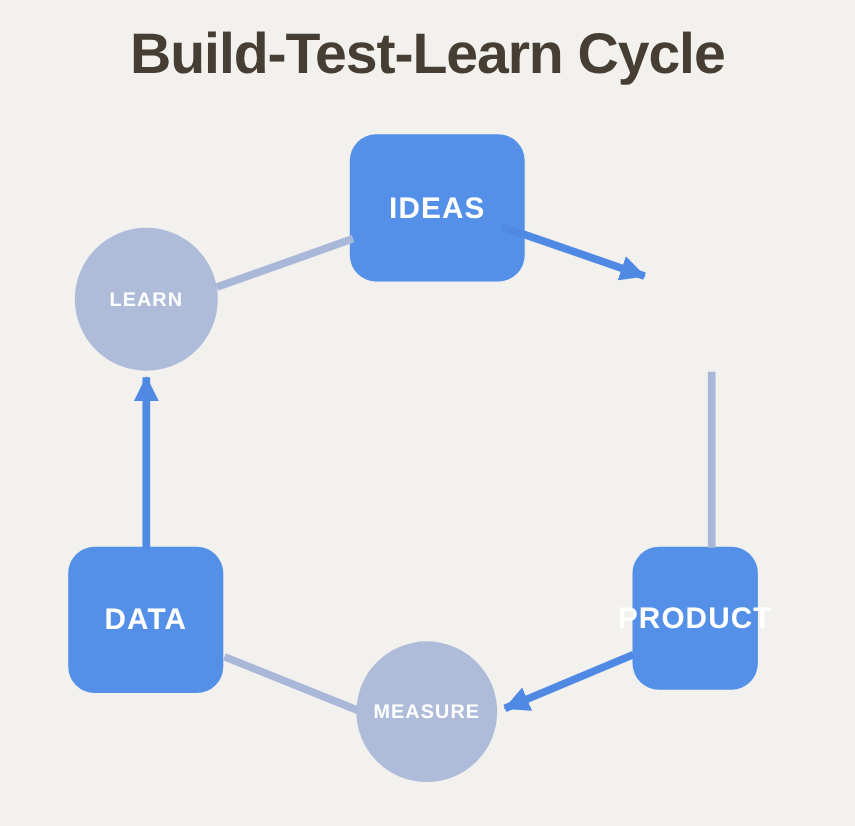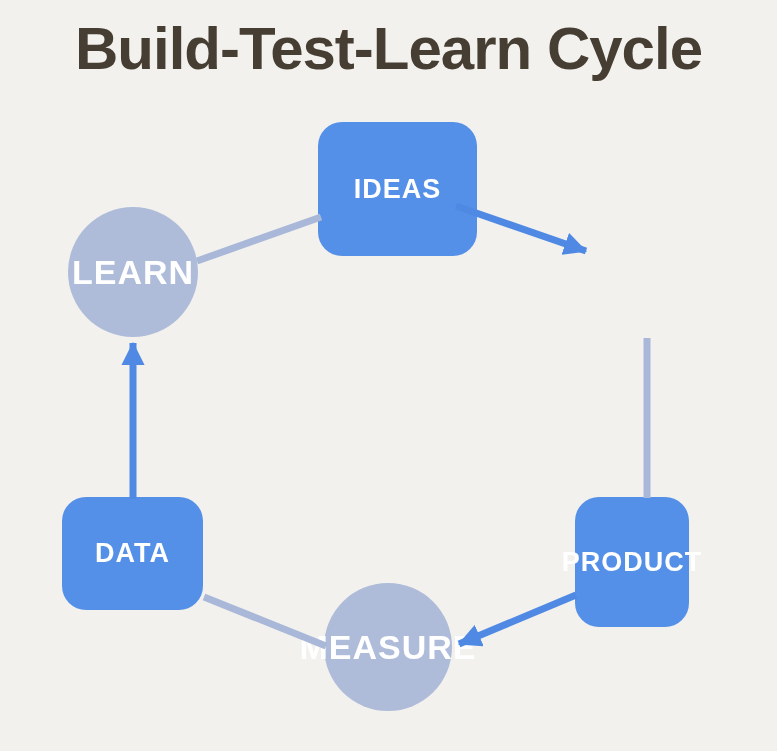--- a/index.html
+++ b/index.html
@@ -10,21 +10,21 @@
     background: #f2f1ed;
     font-family: "Liberation Sans", sans-serif;
   }
   .stage { position: absolute; inset: 0; }
 
   .page-title {
     position: absolute;
     top: 24px; left: 0; width: 777px;
     margin: 0;
     text-align: center;
-    font-size: 60px;
+    font-size: 52px;
     line-height: 50px;
     font-weight: 700;
     letter-spacing: -1px;
     color: #473e33;
   }
 
   svg.connector-layer {
     position: absolute; left: 0; top: 0;
     z-index: 3;
     pointer-events: none;
@@ -37,27 +37,27 @@
     justify-content: center;
     color: #ffffff;
     font-weight: 700;
     letter-spacing: 1px;
     font-size: 27px;
     z-index: 2;
     box-sizing: border-box;
     text-align: center;
   }
   .node.square { background: var(--blue, #5590e8); border-radius: 24px; }
-  .node.circle { background: var(--lavender, #aebcda); border-radius: 50%; font-size: 34px; }
+  .node.circle { background: var(--lavender, #aebcda); border-radius: 50%; font-size: 18px; }
 
   #node-ideas   { left: 318px; top: 122px; width: 159px; height: 134px; }
   #node-build   { left: 582px; top: 207px; width: 130px; height: 130px; }
   #node-learn   { left:  68px; top: 207px; width: 130px; height: 130px; }
   #node-product { left: 575px; top: 497px; width: 114px; height: 130px; }
-  #node-data    { left:  62px; top: 497px; width: 141px; height: 113px; }
+  #node-data    { left:  62px; top: 497px; width: 141px; height: 133px; }
   #node-measure { left: 324px; top: 583px; width: 128px; height: 128px; }
 </style>
 </head>
 <body style="--blue: #5590e8; --lavender: #aebcda; background: rgb(242, 241, 237);">
 
 <div class="stage">
 
   <h1 class="page-title" style="color: rgb(71, 62, 51);">Build-Test-Learn Cycle</h1>
 
   <div class="node circle" id="node-learn">

